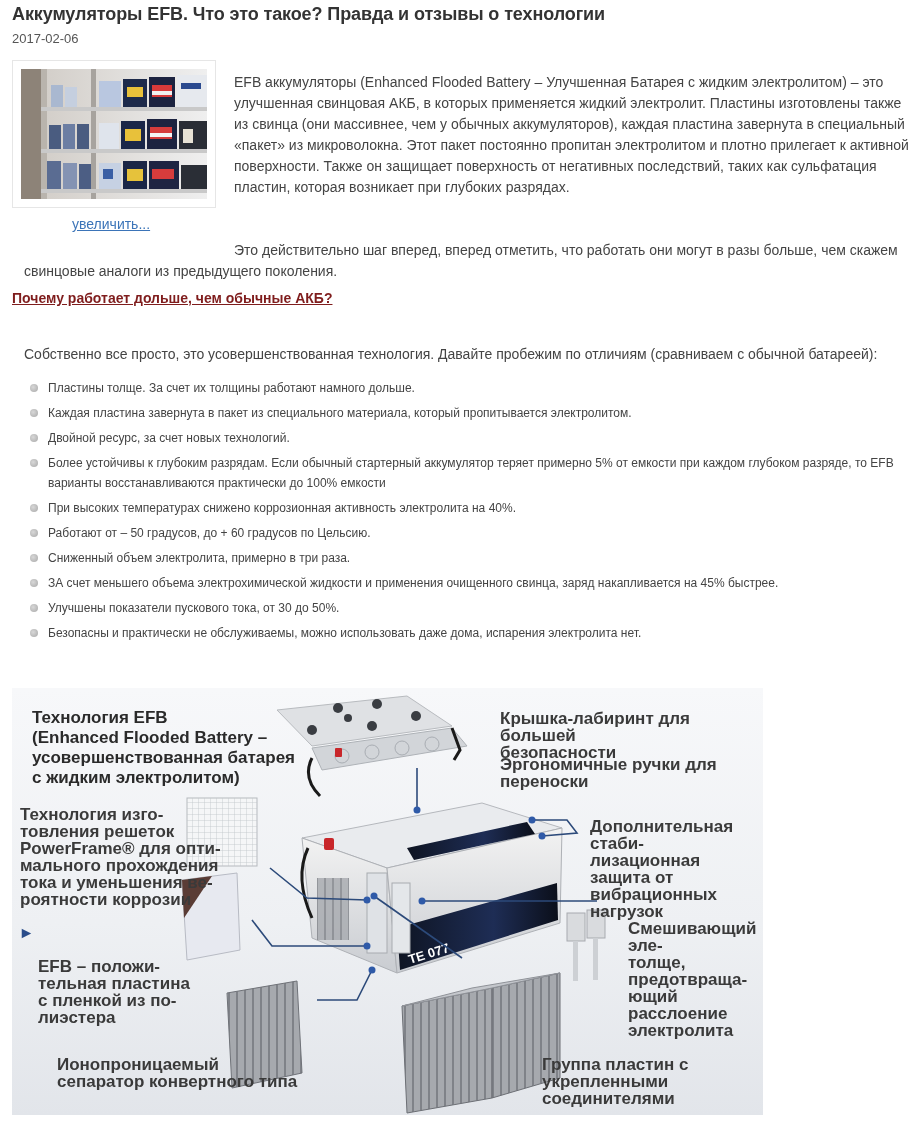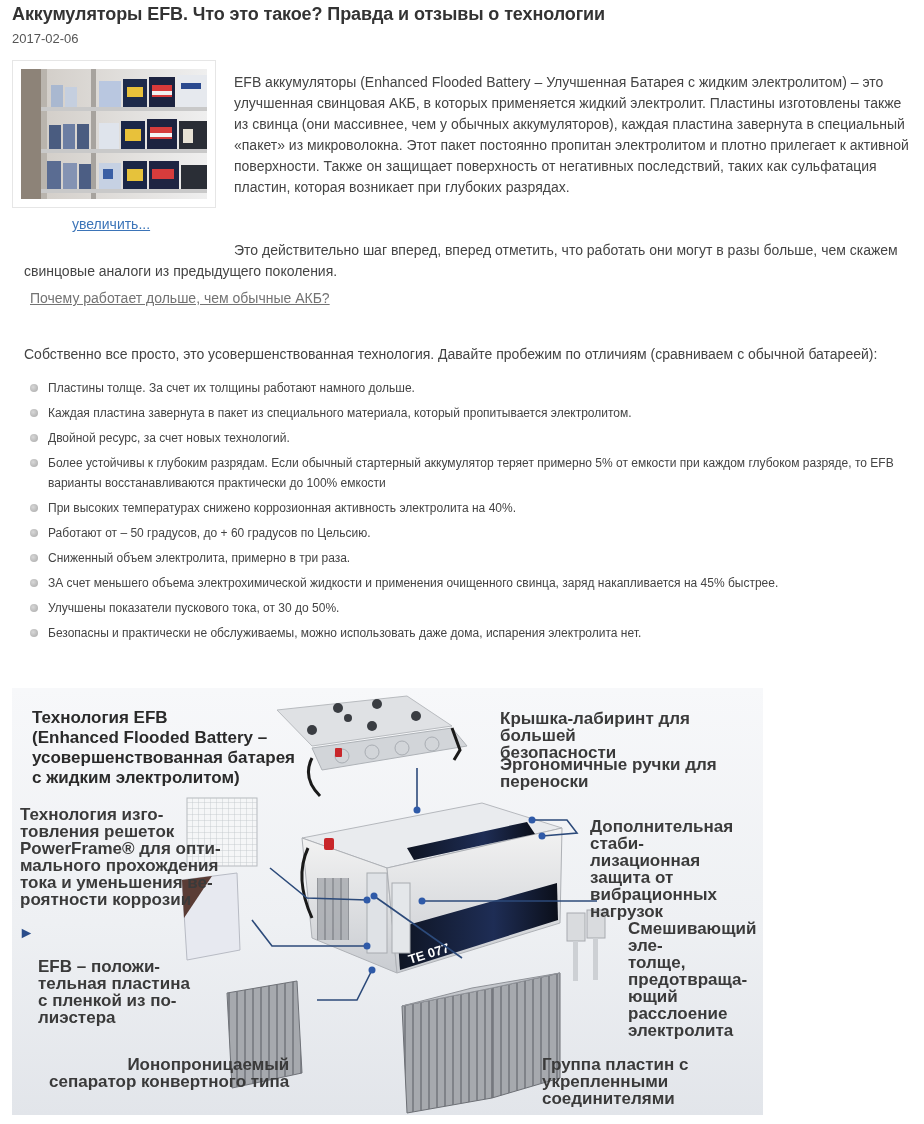--- a/index.html
+++ b/index.html
@@ -6,21 +6,21 @@
   body { width: 924px; height: 1124px; overflow: hidden; position: relative;
          font-family: "Liberation Sans", sans-serif; color: #444444; }
   .title { position: absolute; left: 12px; top: 4px; font-size: 18px; font-weight: bold; color: #333333; margin: 0; letter-spacing: -0.1px; }
   .date { position: absolute; left: 12px; top: 31px; font-size: 13px; color: #555555; }
   .thumb-box { position: absolute; left: 12px; top: 60px; width: 202px; height: 146px; border: 1px solid #e6e6e6; background: #fff; }
   .thumb { position: absolute; left: 8px; top: 8px; width: 186px; height: 130px; overflow: hidden; background: #d8d8d8; }
   .enlarge { position: absolute; left: 72px; top: 216px; font-size: 14px; color: #3b74b8; text-decoration: underline; }
   .para { font-size: 14px; line-height: 21px; color: #444444; margin: 12px; }
   .p1 { position: absolute; left: 222px; top: 60px; width: 680px; }
   .p2 { position: absolute; left: 12px; top: 228px; width: 900px; text-indent: 210px; }
-  .h2 { position: absolute; left: 12px; top: 290px; font-size: 14px; font-weight: normal; color: #737373; text-decoration: underline; margin-left: 18px; }
+  .h2 { position: absolute; left: 12px; top: 290px; font-size: 14px; font-weight: bold; color: #7f1d1d; text-decoration: underline; }
   .p3 { position: absolute; left: 12px; top: 332px; width: 900px; }
   ul.features { position: absolute; left: 28px; top: 378px; width: 880px; margin: 0; padding: 0; list-style: none; }
   ul.features li { position: relative; padding-left: 20px; font-size: 12px; line-height: 20px; color: #444444; margin-bottom: 5px; }
   ul.features li .bullet { position: absolute; left: 2px; top: 6px; width: 8px; height: 8px; border-radius: 50%;
      background: radial-gradient(circle at 40% 40%, #d8d8d8, #a8a8a8); }
   .infographic { position: absolute; left: 12px; top: 688px; width: 751px; height: 427px; overflow: hidden;
      background: linear-gradient(180deg, #f7f8fa 0%, #eef0f3 55%, #e2e5ea 100%); }
   .ig-title { position: absolute; left: 20px; top: 20px; font-size: 17px; font-weight: bold; line-height: 20px; color: #2a2a2a; white-space: pre-line; }
   .ig-label { position: absolute; font-size: 17px; font-weight: bold; line-height: 17px; color: #3a3a3a; white-space: pre-line; }
 </style>
@@ -216,21 +216,21 @@
 мального прохождения
 тока и уменьшения ве-
 роятности коррозии</div>
   <div class="ig-label" style="left:8px; top:236px;">
     <span style="position:absolute; left:2px; top:0; color:#2a4c8a;">▸</span>
     <span style="display:block; padding-left:18px;">EFB – положи-
 тельная пластина
 с пленкой из по-
 лиэстера</span>
   </div>
-  <div class="ig-label" style="left:37px; top:368px;text-align:right;">Ионопроницаемый
+  <div class="ig-label" style="left:45px; top:368px;">Ионопроницаемый
 сепаратор  конвертного типа</div>
 
   <div class="ig-label" style="left:488px; top:22px;">Крышка-лабиринт  для большей
 безопасности</div>
   <div class="ig-label" style="left:488px; top:68px;">Эргономичные ручки для переноски</div>
   <div class="ig-label" style="left:578px; top:130px;">Дополнительная стаби-
 лизационная защита от
 вибрационных нагрузок</div>
   <div class="ig-label" style="left:616px; top:232px;">Смешивающий эле-
 толще, предотвраща-

